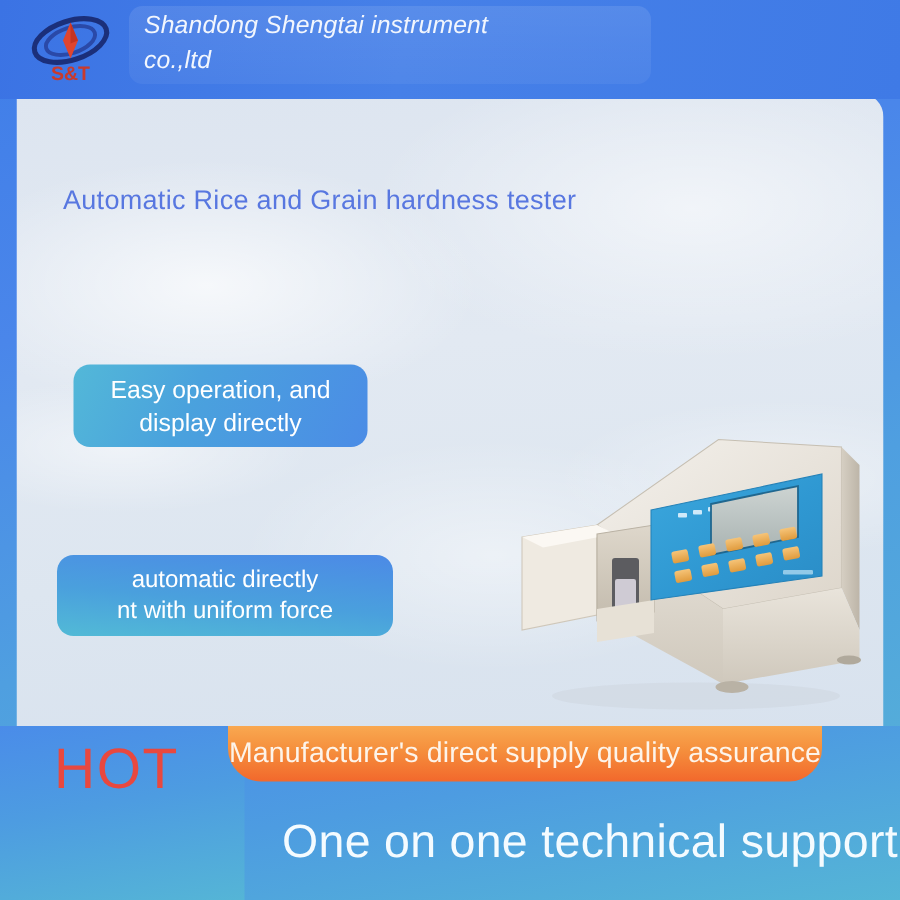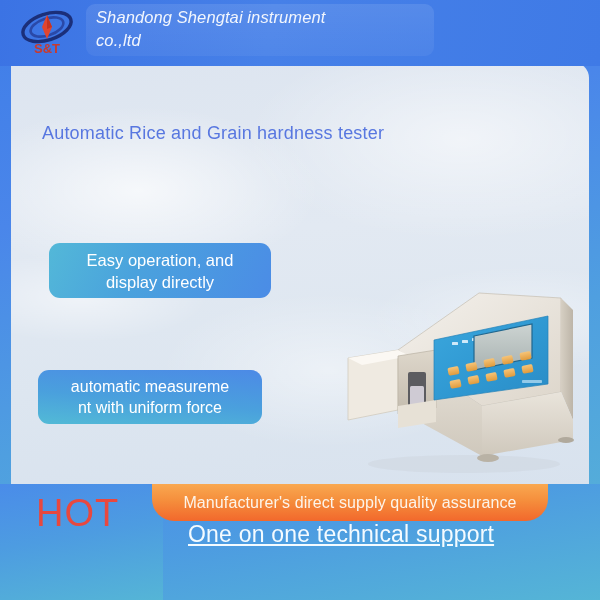--- a/index.html
+++ b/index.html
@@ -97,21 +97,21 @@
     z-index: 5;
     box-sizing: border-box;
     display: flex;
     align-items: center;
     justify-content: center;
     text-align: center;
     white-space: pre-line;
   }
   .badge-1 {
     left: 49px; top: 243px;
-    width: 222px; height: 55px;
+    width: 196px; height: 55px;
     font-size: 16.5px;
     line-height: 22px;
     background: linear-gradient(115deg, #53b8d8 0%, #4aa2dd 40%, #4b8ce6 100%);
     padding: 0 8px;
   }
   .badge-2 {
     left: 38px; top: 370px;
     width: 224px; height: 54px;
     font-size: 16px;
     line-height: 21px;
@@ -157,45 +157,44 @@
     width: 396px; height: 37px;
     background: linear-gradient(180deg, #f9a850 0%, #f58e3c 45%, #f2682c 100%);
     border-radius: 0 0 22px 22px;
     z-index: 5;
     display: flex;
     align-items: center;
     justify-content: center;
   }
   .orange-banner-text {
     color: #fdf4ea;
-    font-size: 16px;
+    font-size: 19px;
     letter-spacing: 0.1px;
   }
 
   
   .hot-text {
     position: absolute;
     left: 36px; top: 491px;
     color: #e8483f;
     font-size: 38px;
     line-height: 44px;
     letter-spacing: 1px;
     z-index: 7;
   }
 
   
   .support-text {
     position: absolute;
-    left: 188px; top: 519px;
+    left: 188px; top: 546px;
     color: #f4fbff;
-    font-size: 23px;
+    font-size: 31px;
     line-height: 30px;
     letter-spacing: 0.2px;
     z-index: 7;
-    text-decoration: underline;
   }
 </style>
 </head>
 <body>
 
 <div class="poster">
 
   <div class="bottom-area">
     <div class="bottom-blue"></div>
     <div class="bottom-blue-left"></div>
@@ -285,21 +284,21 @@
       <ellipse cx="152" cy="170" rx="11" ry="4" fill="#b9b2a5"></ellipse>
       <ellipse cx="230" cy="152" rx="8" ry="3" fill="#b0a99c"></ellipse>
     </svg>
   </div>
 
   <div class="product-title">Automatic Rice and Grain hardness tester</div>
 
   <div class="badge badge-1">Easy operation, and
 display directly</div>
 
-  <div class="badge badge-2">automatic measureme
+  <div class="badge badge-2">automatic directly
 nt with uniform force</div>
 
   <div class="orange-banner">
     <span class="orange-banner-text">Manufacturer's direct supply quality assurance</span>
   </div>
 
   <div class="hot-text">HOT</div>
 
   <div class="support-text">One on one technical support</div>
 

